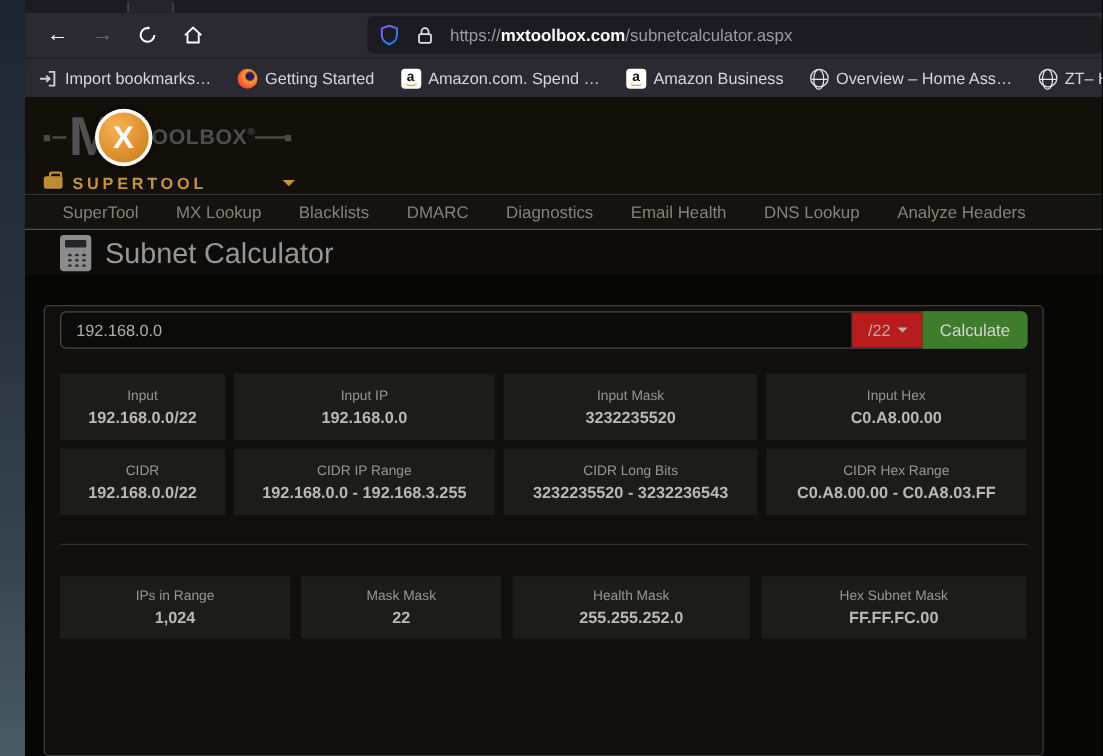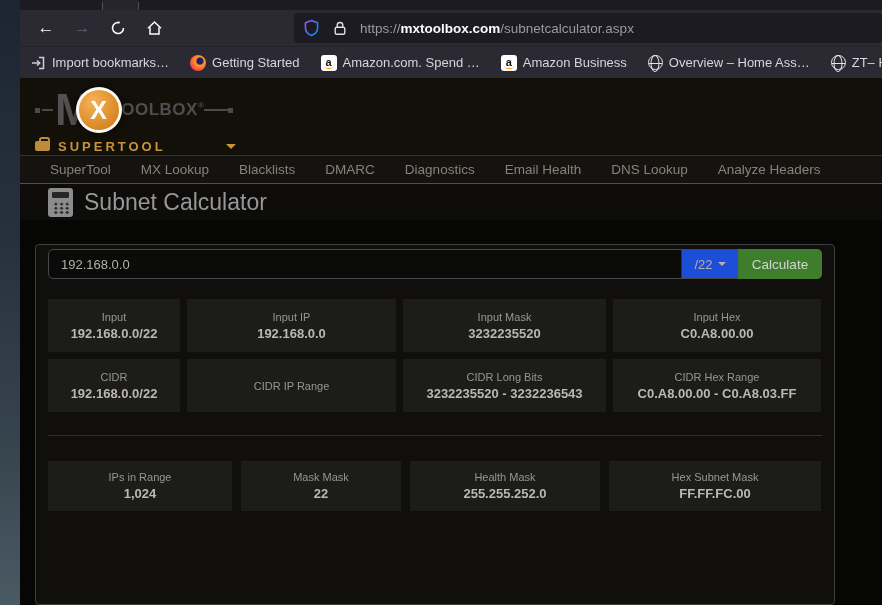--- a/index.html
+++ b/index.html
@@ -94,21 +94,21 @@
   .page-title { font-size:23px; color:#979797; }
 
   
   .content { flex:1; background:#060605; }
   .panel { margin:24px 47px 0 15px; width:800px; height:361px; background:#100f0e;
     border:1px solid #3e3e3c; border-radius:4px; padding:4px 12px 0; }
 
   .input-row { display:flex; height:30px; border:1px solid #48484a; border-radius:5px; background:#0b0b0a; }
   .ip-input { flex:1; background:transparent; border:none; outline:none; color:#b3afa8;
     font-size:13px; font-family:"Liberation Sans", sans-serif; padding:0 12px; }
-  .cidr-dropdown { width:57px; border-left:1px solid #333331; background:#1d4ed8; display:flex;
+  .cidr-dropdown { width:57px; border-left:1px solid #333331; background:#b91c1c; display:flex;
     align-items:center; justify-content:center; gap:5px; cursor:pointer; }
   .cidr-value { font-size:13px; color:#b5b1a9; }
   .cidr-caret { width:0; height:0; border-left:4px solid transparent; border-right:4px solid transparent;
     border-top:4px solid #b5b1a9; }
   .calc-btn { width:84px; margin:-1px -1px -1px 0; background:#3e7d2b; border:none; cursor:pointer;
     border-radius:0 5px 5px 0; color:#d4d4d4; font-size:13.5px; font-family:"Liberation Sans", sans-serif; }
 
   .grid12 { margin-top:20px; display:grid; grid-template-columns:132px 209px 203px 208px; gap:7px; }
   .grid3  { margin-top:25px; display:grid; grid-template-columns:184px 160px 190px 212px; gap:9px;text-align:right; }
   .cell { background:#1c1c1a; display:flex; flex-direction:column; justify-content:center;
@@ -287,20 +287,21 @@
                 <span class="cell-value">C0.A8.00.00</span>
               </div>
 
               <div class="cell">
                 <span class="cell-label">CIDR</span>
                 <span class="cell-value">192.168.0.0/22</span>
               </div>
 
               <div class="cell">
                 <span class="cell-label">CIDR IP Range</span>
+                <span class="cell-value">192.168.0.0 - 192.168.3.255</span>
               </div>
 
               <div class="cell">
                 <span class="cell-label">CIDR Long Bits</span>
                 <span class="cell-value">3232235520 - 3232236543</span>
               </div>
 
               <div class="cell">
                 <span class="cell-label">CIDR Hex Range</span>
                 <span class="cell-value">C0.A8.00.00 - C0.A8.03.FF</span>

